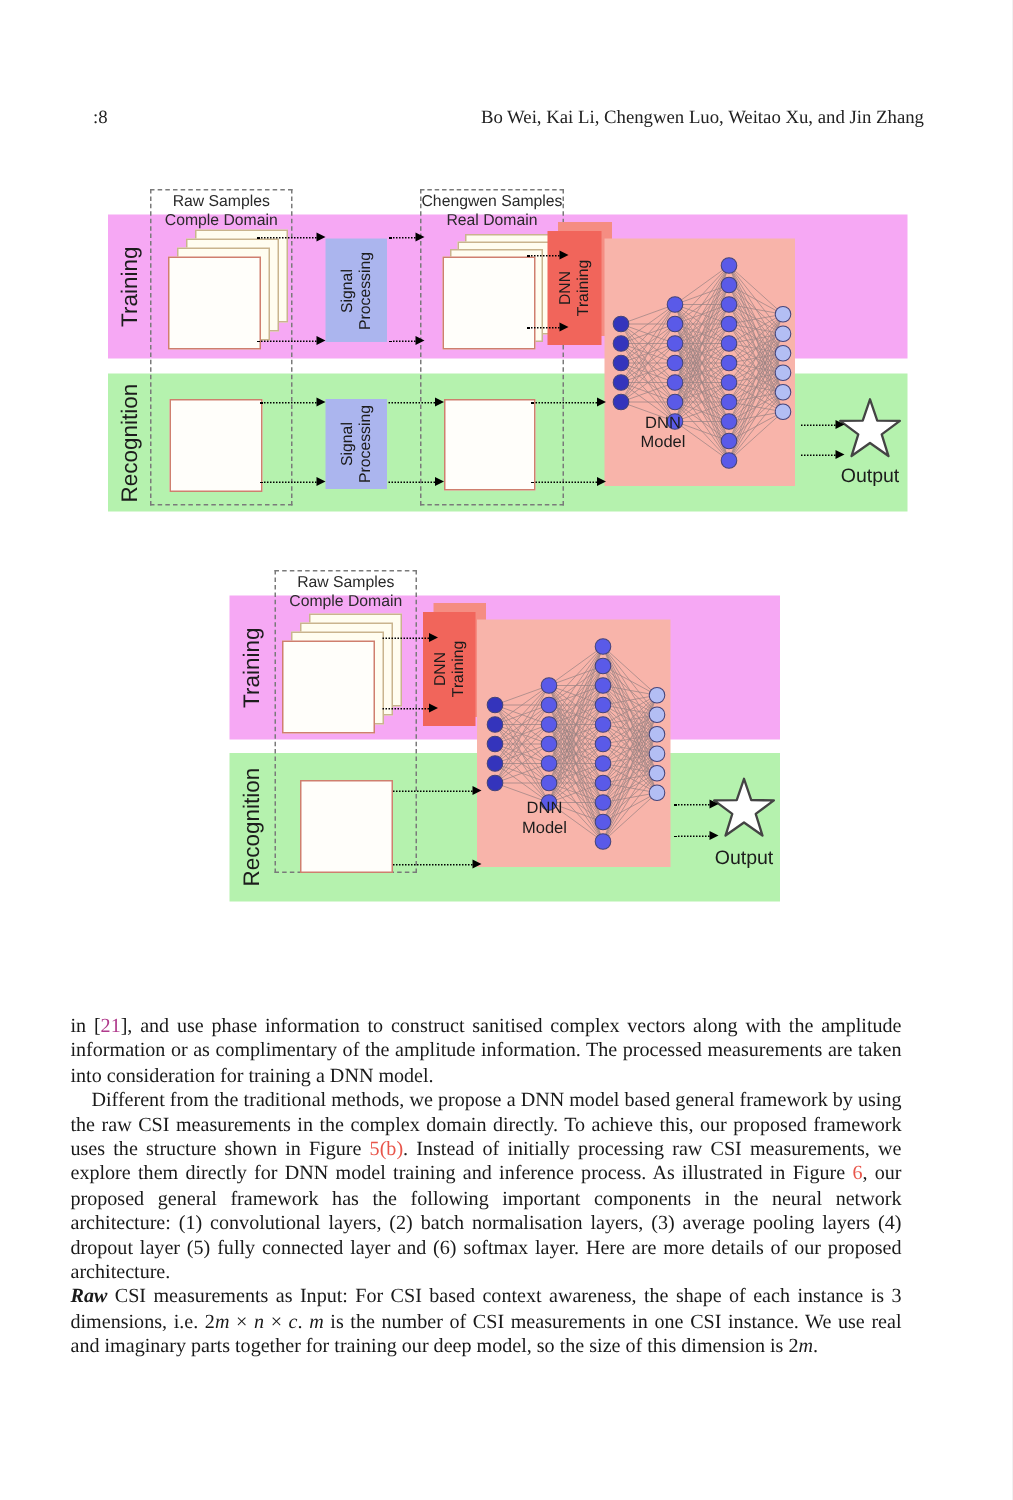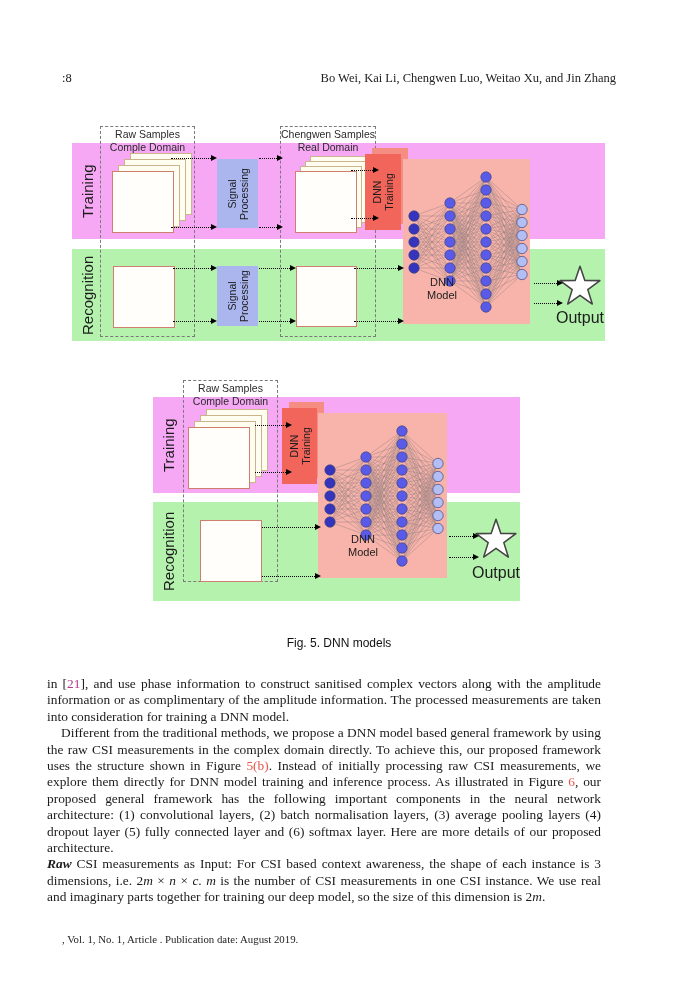--- a/index.html
+++ b/index.html
@@ -30,21 +30,21 @@
        font-size:10.5px;line-height:12px;color:#1c1c1c;white-space:nowrap;}
   .salmon{position:absolute;background:var(--salmon);z-index:2;}
   .netsvg{position:absolute;left:0;top:0;}
   .dnnmodel{position:absolute;left:8px;top:117px;width:62px;text-align:center;
             font-family:"Liberation Sans", sans-serif;font-size:11px;line-height:13px;color:#1c1c1c;z-index:4;}
   .arr{position:absolute;height:0;border-top:1.6px dotted #000;z-index:5;}
   .arr::after{content:'';position:absolute;right:-6px;top:-4.5px;width:0;height:0;
               border-left:6px solid #000;border-top:3.5px solid transparent;border-bottom:3.5px solid transparent;}
   .starwrap{position:absolute;z-index:4;}
   .outlabel{position:absolute;text-align:center;font-family:"Liberation Sans", sans-serif;
-            font-size:16px;color:#1c1c1c;z-index:4;}
+            font-size:13px;color:#1c1c1c;z-index:4;}
   .subcap{position:absolute;left:62px;width:554px;text-align:center;font-size:12px;color:#111;}
   .figcap{position:absolute;left:62px;width:554px;text-align:center;
           font-family:"Liberation Sans", sans-serif;font-size:12px;color:#111;}
 
   
   .bodytext{position:absolute;left:47px;top:676px;width:554px;font-size:13.4px;
             line-height:16.4px;text-align:justify;}
   .bodytext p{margin:0;}
   .indent{text-indent:14px;}
   .cite{color:var(--citecolor);text-decoration:none;cursor:pointer;}
@@ -608,23 +608,21 @@
     <div class="arr" style="left:299px;top:179px;width:24px;"></div>
 
     <div class="starwrap" style="left:324px;top:139px;width:44px;height:44px;">
       <svg width="44" height="44" viewBox="0 0 40 40">
         <polygon points="20,2 24.4,14.9 38.1,15.1 27.1,23.3 31.2,36.4 20,28.5 8.8,36.4 12.9,23.3 1.9,15.1 15.6,14.9" fill="#ffffff" stroke="#444" stroke-width="1.4" stroke-linejoin="round"></polygon>
       </svg>
     </div>
     <div class="outlabel" style="left:314px;top:186px;width:64px;">Output</div>
   </div>
 
-  <div class="figcap" style="top:636px;">Fig. 5.  DNN models</div>
 
   <div class="bodytext">
     <p><span>in [</span><a class="cite">21</a><span>], and use phase information to construct sanitised complex vectors along with the amplitude information or as complimentary of the amplitude information. The processed measurements are taken into consideration for training a DNN model.</span></p>
     <p class="indent"><span>Different from the traditional methods, we propose a DNN model based general framework by using the raw CSI measurements in the complex domain directly. To achieve this, our proposed framework uses the structure shown in Figure </span><a class="figref">5(b)</a><span>. Instead of initially processing raw CSI measurements, we explore them directly for DNN model training and inference process. As illustrated in Figure </span><a class="figref">6</a><span>, our proposed general framework has the following important components in the neural network architecture: (1) convolutional layers, (2) batch normalisation layers, (3) average pooling layers (4) dropout layer (5) fully connected layer and (6) softmax layer. Here are more details of our proposed architecture.</span></p>
     <p><span class="bi">Raw</span><span class="b"> CSI measurements as Input:</span><span> For CSI based context awareness, the shape of each instance is 3 dimensions, i.e. 2</span><span class="i">m</span><span> × </span><span class="i">n</span><span> × </span><span class="i">c</span><span>. </span><span class="i">m</span><span> is the number of CSI measurements in one CSI instance. We use real and imaginary parts together for training our deep model, so the size of this dimension is 2</span><span class="i">m</span><span>.</span></p>
   </div>
 
-  <div class="footer">, Vol. 1, No. 1, Article . Publication date: August 2019.</div>
 
 </div>
 
 </body></html>

